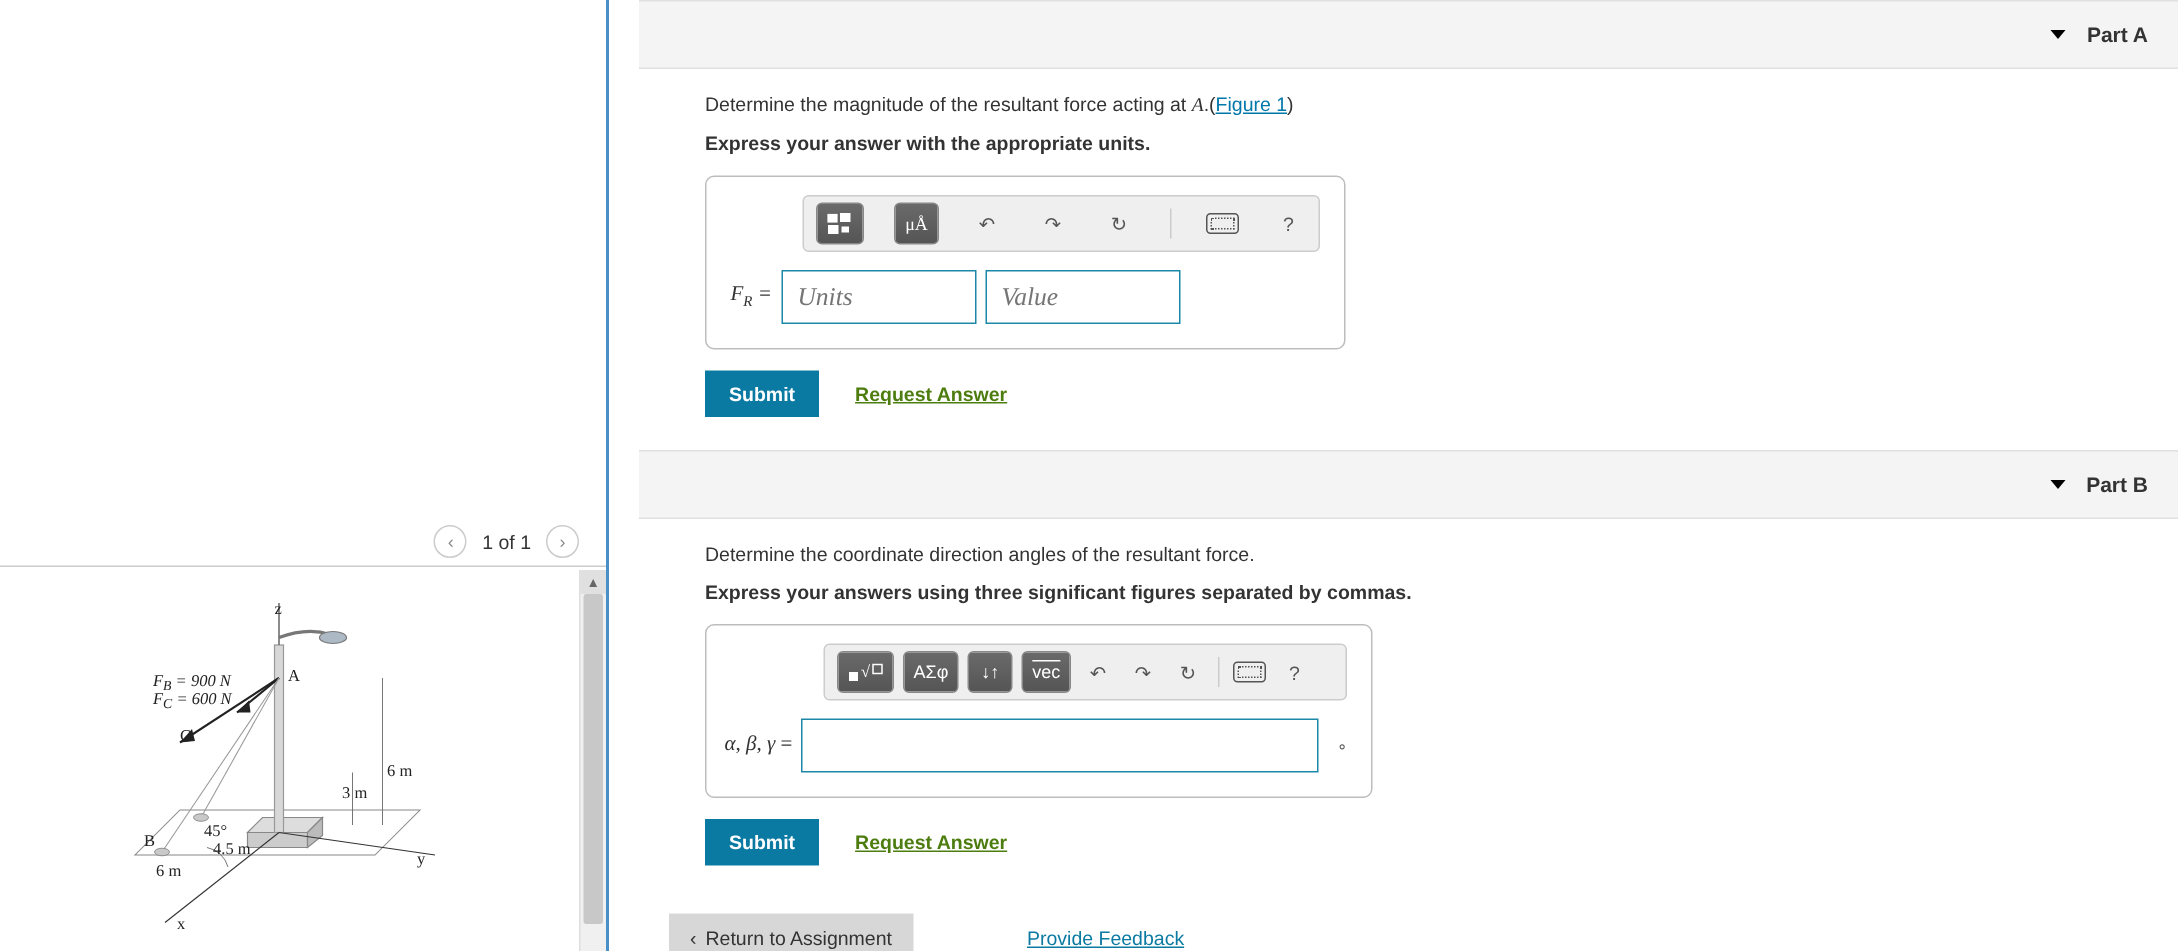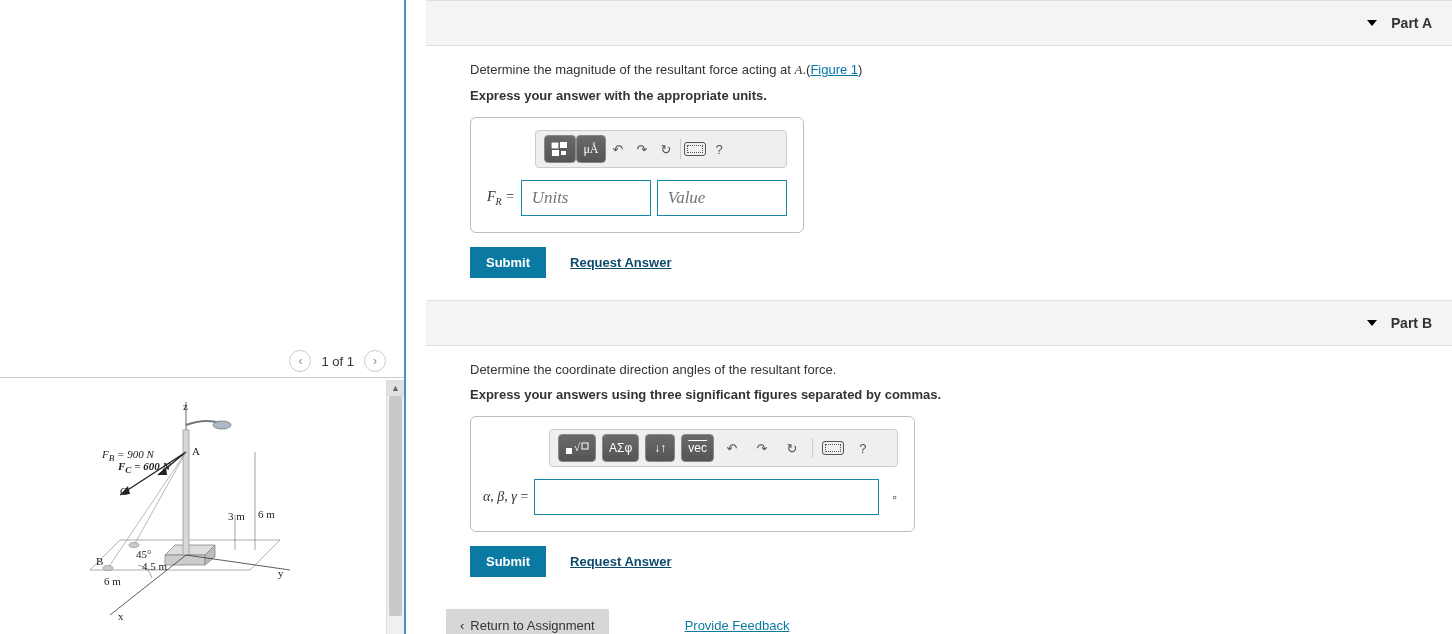--- a/index.html
+++ b/index.html
@@ -28,37 +28,37 @@
   .part-header { background:#f4f4f4; border-top:1px solid #e0e0e0; border-bottom:1px solid #e0e0e0; padding: 14px 20px 14px 18px; display:flex; align-items:center; gap:14px;justify-content:flex-end; }
   .collapse-tri { width:0; height:0; border-left:5px solid transparent; border-right:5px solid transparent; border-top:6px solid #000; }
   .part-title { font-weight:bold; font-size:14px; }
   .part-body { padding: 16px 20px 22px 44px; }
   .prompt-line { font-size:13px; color:#333; margin-bottom:10px; }
   .prompt-line .it { font-style: italic; font-family: 'Times New Roman', serif; }
   .prompt-line a { color:#0077aa; text-decoration:underline; }
   .instr { font-weight:bold; font-size:13px; margin-bottom:14px; }
 
   .answer-box { border:1px solid #bdbdbd; border-radius:6px; background:#fff; padding:12px 16px 16px 16px; display:inline-block; min-width:330px; }
-  .toolbar { background:#efefef; border:1px solid #ccc; border-radius:4px; padding:4px 8px; display:flex; align-items:center; gap:0; margin-left:48px; margin-bottom:12px; }
+  .toolbar { background:#efefef; border:1px solid #ccc; border-radius:4px; padding:4px 8px; display:flex; align-items:center; gap:20px; margin-left:48px; margin-bottom:12px; }
   .tool-btn { height:28px; min-width:30px; border:1px solid #888; border-radius:4px; background:linear-gradient(#6a6a6a,#555); color:#fff; display:flex; align-items:center; justify-content:center; font-size:12px; padding:0 6px; cursor:pointer; }
   .tool-icon { height:28px; width:24px; display:flex; align-items:center; justify-content:center; color:#555; cursor:pointer; }
   .tool-sep { width:1px; height:20px; background:#ccc; margin:0 2px; }
 
   .eq-row { display:flex; align-items:center; gap:6px; }
   .eq-label { font-style: italic; font-family: 'Times New Roman', serif; font-size:14px; }
   .eq-label sub { font-size:10px; font-style: italic; }
   .field { border:1px solid #1c88a8; height:36px; font-family:'Times New Roman', serif; font-style:italic; font-size:17px; color:#888; padding:0 10px; background:#fff; }
   .field.value { width:130px; }
   .field.units { width:130px; }
   .field.wide { width:345px; font-style: normal; }
   .deg-suffix { font-size:11px; color:#555; margin-left:6px; vertical-align: top; }
 
   .action-row { margin-top:14px; display:flex; align-items:center; gap:24px; }
   .submit-btn { background:#0b7aa2; color:#fff; border:none; padding:8px 16px; font-weight:bold; font-size:13px; cursor:pointer; }
-  .req-link { color:#0c4a6e; font-weight:bold; text-decoration:underline; font-size:13px; cursor:pointer; }
+  .req-link { color:#4d7c0f; font-weight:bold; text-decoration:underline; font-size:13px; cursor:pointer; }
 
   .answer-box-b { border:1px solid #bdbdbd; border-radius:6px; background:#fff; padding:12px 16px 16px 12px; display:inline-block; min-width:440px; }
   .toolbar-b { background:#efefef; border:1px solid #ccc; border-radius:4px; padding:4px 8px; display:flex; align-items:center; gap:6px; margin-left:66px; margin-bottom:12px; }
 
   .footer-row { padding: 10px 20px 10px 20px; display:flex; align-items:center; gap:36px; }
   .return-btn { background:#d7d7d7; border:none; padding:9px 14px; font-size:13px; color:#333; cursor:pointer; display:flex; align-items:center; gap:6px; }
   .fb-link { color:#0b7aa2; text-decoration:underline; font-size:13px; cursor:pointer;margin-left:40px; }
 
   .kbd-icon { border:1px solid #555; border-radius:3px; width:22px; height:14px; position:relative;}
   .kbd-icon::before{ content:""; position:absolute; inset:2px; border:1px dotted #555; }
@@ -107,24 +107,24 @@
             <ellipse cx="74" cy="155" rx="5" ry="2.5" fill="#c9c9c9" stroke="#888" stroke-width="0.6"></ellipse>
 
             <line x1="195" y1="62" x2="195" y2="160" stroke="#666" stroke-width="0.6"></line>
             <line x1="175" y1="125" x2="175" y2="160" stroke="#666" stroke-width="0.6"></line>
 
             <path d="M78,175 A18,18 0 0 1 92,188" fill="none" stroke="#666" stroke-width="0.6"></path>
           </svg>
           <span class="diag-lbl" style="top:10px; left:123px;">z</span>
           <span class="diag-lbl" style="top:55px; left:132px;">A</span>
           <span class="diag-lbl" style="top:58px; left:42px; font-style:italic;"><i>F<sub>B</sub></i> = 900 N</span>
-          <span class="diag-lbl" style="top:70px; left:58px; font-style:italic;font-weight:bold;"><i>F<sub>C</sub></i> = 600 N</span>
+          <span class="diag-lbl" style="top:70px; left:42px; font-style:italic;"><i>F<sub>C</sub></i> = 600 N</span>
           <span class="diag-lbl" style="top:95px; left:60px;">C</span>
           <span class="diag-lbl" style="top:118px; left:198px;">6 m</span>
-          <span class="diag-lbl" style="top:120px; left:168px;">3 m</span>
+          <span class="diag-lbl" style="top:133px; left:168px;">3 m</span>
           <span class="diag-lbl" style="top:158px; left:76px;">45°</span>
           <span class="diag-lbl" style="top:165px; left:36px;">B</span>
           <span class="diag-lbl" style="top:170px; left:82px;">4.5 m</span>
           <span class="diag-lbl" style="top:185px; left:44px;">6 m</span>
           <span class="diag-lbl" style="top:177px; left:218px;">y</span>
           <span class="diag-lbl" style="top:220px; left:58px;">x</span>
         </div>
       </div>
       <div class="fig-scrollbar">
         <div class="fig-scroll-up">▲</div>

